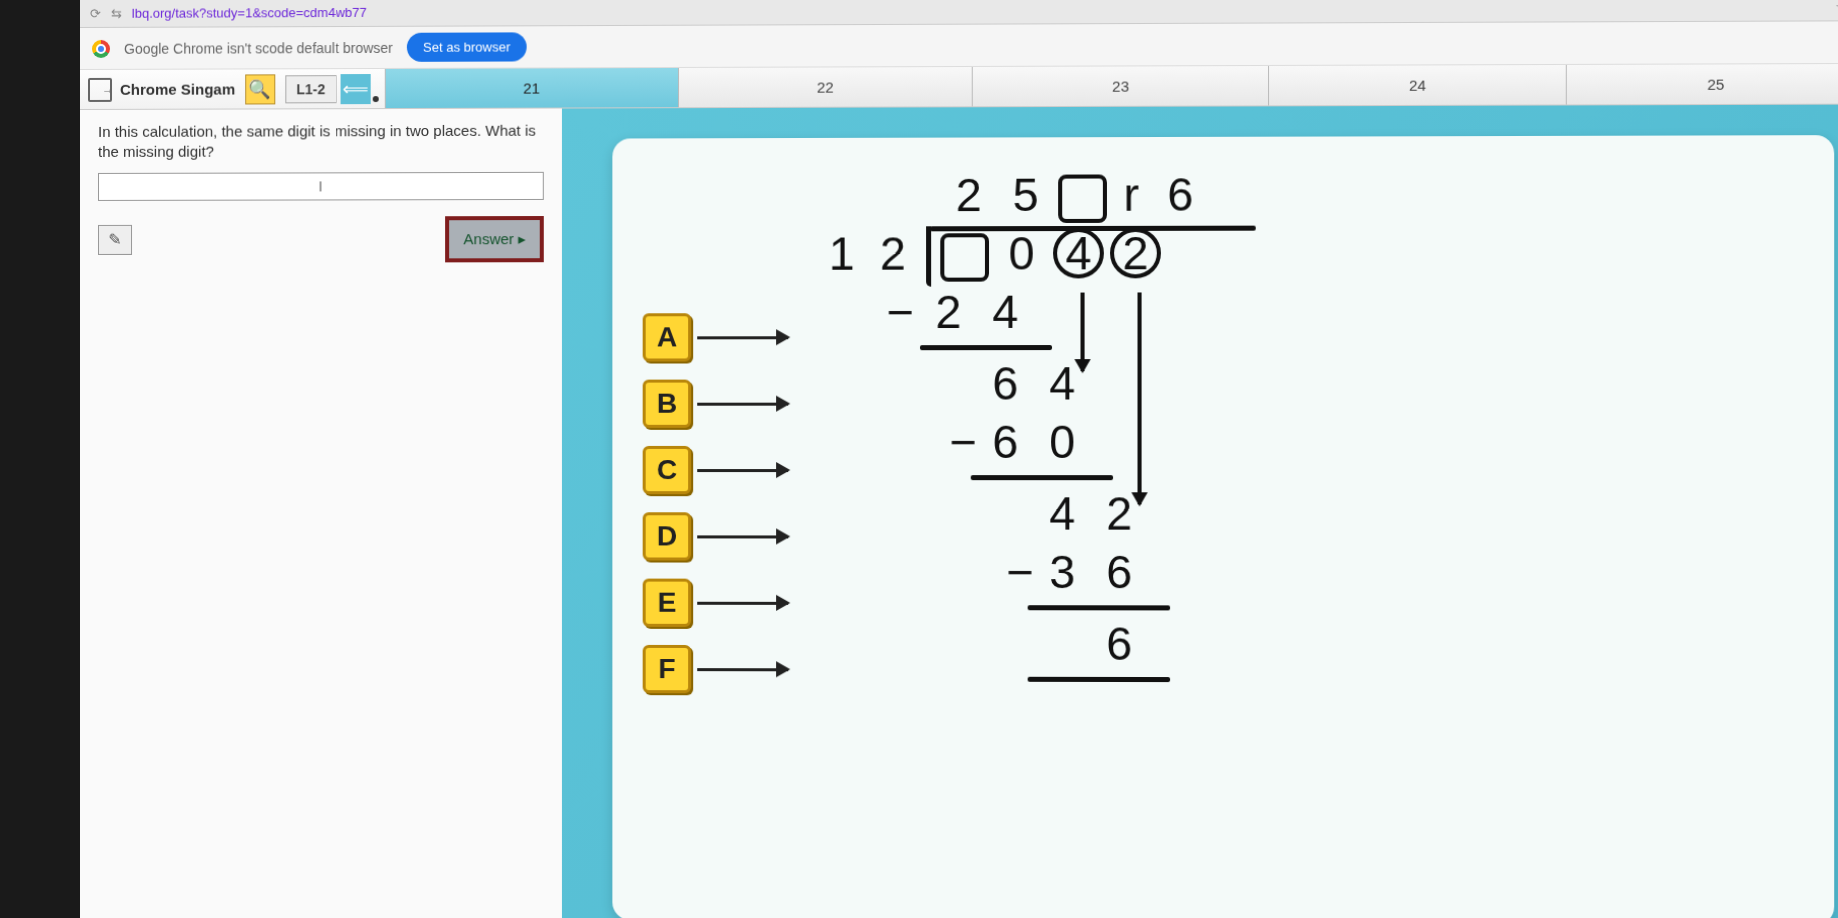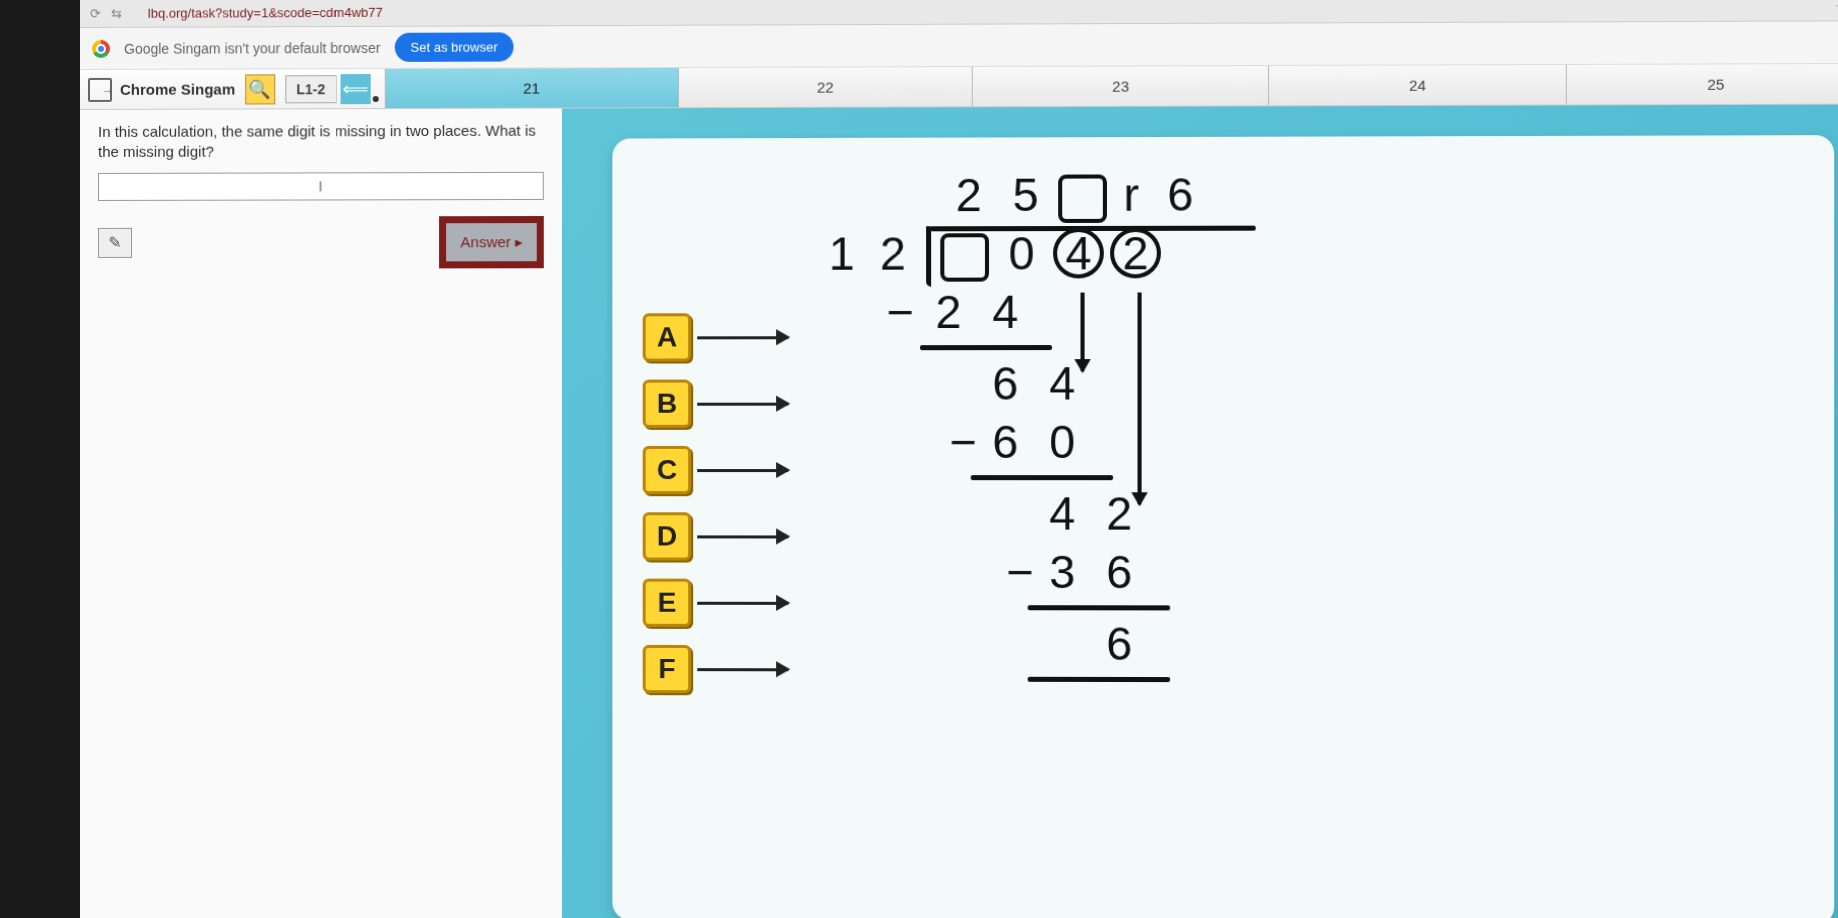--- a/index.html
+++ b/index.html
@@ -27,21 +27,21 @@
     background: #e8e8e8;
     display: flex;
     align-items: center;
     padding: 0 10px;
     font-size: 13px;
     color: #555;
     border-bottom: 1px solid #ccc;
     position: relative;
   }
   .addr-icons { display: flex; gap: 10px; margin-right: 10px; color: #888; }
-  .url { color: #7f1d1d; margin-left: 16px; }
+  .url { color: #6d28d9; }
   .star-icon { position: absolute; right: 15px; color: #888; font-size: 16px; }
   .default-bar {
     height: 42px;
     background: #f5f5f5;
     display: flex;
     align-items: center;
     padding: 0 12px;
     gap: 14px;
     border-bottom: 1px solid #ddd;
     font-size: 14px;
@@ -80,21 +80,21 @@
   .left-panel { width: 480px; padding: 12px 18px; background:#fafafa; }
   .question-text { font-size: 15px; color:#333; line-height:1.35; margin-bottom:10px;}
   .answer-input {
     width: 100%; border: 1px solid #999; background:#fff;
     height: 28px; font-size:15px; text-align:center; color:#888;
     padding: 2px 8px;
   }
   .btn-row { display:flex; align-items:center; margin-top:16px; gap:10px;}
   .draw-btn { width:34px; height:30px; border:1px solid #999; background:#eee; display:flex; align-items:center; justify-content:center; color:#555; cursor:pointer;}
   .answer-btn {
-    margin-left:auto; background:#aab0b6; color:#7f1d1d; border:7px solid #7f1d1d;
+    margin-left:auto; background:#aab0b6; color:#14532d; border:4px solid #7f1d1d;
     padding:10px 14px; font-size:15px; cursor:pointer;
   }
   .right-panel { flex:1; background: linear-gradient(135deg,#5ec5d9,#4fb8cf); padding: 30px 30px 0 50px; }
   .card {
     background: #f4faf9; border-radius: 18px; padding: 24px 60px 10px 30px;
     height: 100%; position: relative; box-shadow: 0 4px 12px rgba(0,0,0,.15);
   }
   .work-area { display:flex; gap: 40px; height:100%;}
   .step-labels { display:flex; flex-direction:column; gap: 18px; margin-top: 150px;}
   .step-row { display:flex; align-items:center; gap:6px;}
@@ -150,21 +150,21 @@
     <div class="addr-icons">
       <span>⟳</span>
       <span>⇆</span>
     </div>
     <span class="url">lbq.org/task?study=1&amp;scode=cdm4wb77</span>
     <span class="star-icon">☆</span>
   </div>
 
   <div class="default-bar">
     <div class="chrome-circle"></div>
-    <span>Google Singam isn't your default browser</span>
+    <span>Google Chrome isn't scode default browser</span>
     <button class="set-default">Set as browser</button>
   </div>
 
   <div class="top-nav">
     <div class="door-icon"></div>
     <span class="user-name">Chrome Singam</span>
     <div class="search-sq">
       <span style="color:#b85c00;font-size:18px;">🔍</span>
     </div>
     <div class="level-box">L1-2</div>

